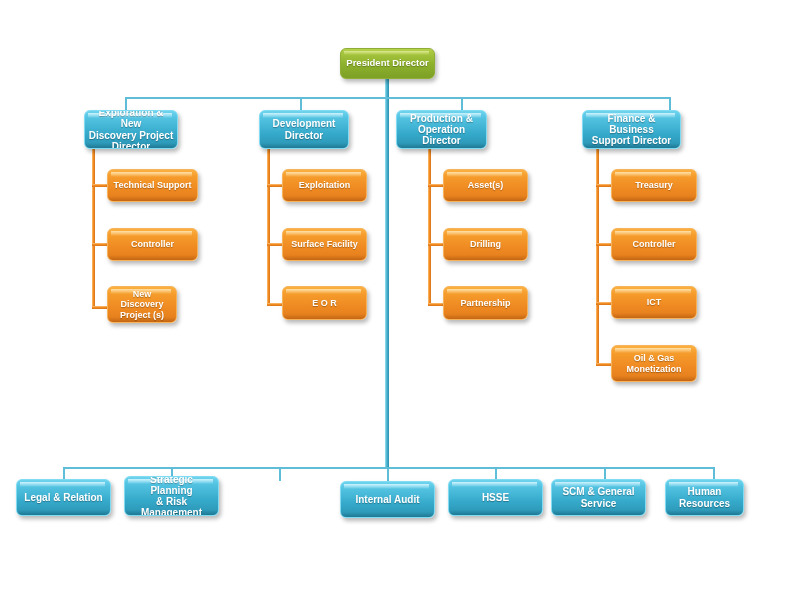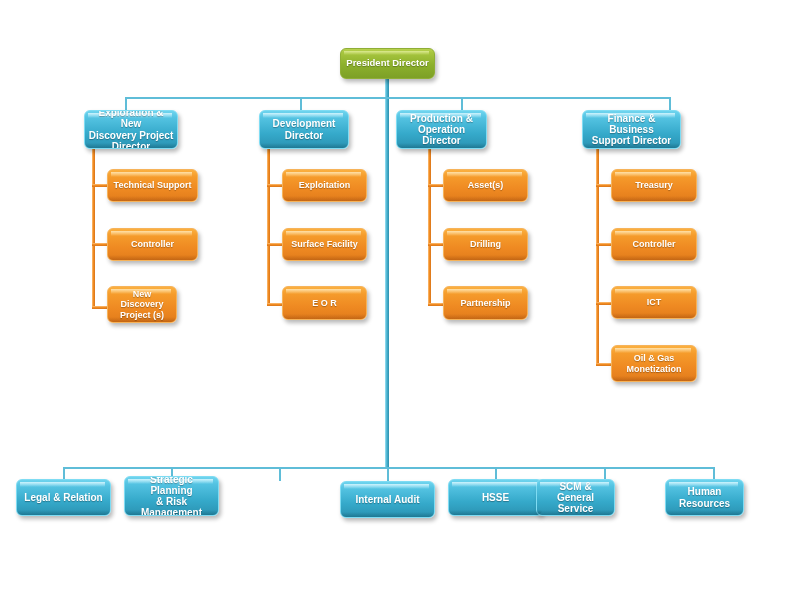--- a/index.html
+++ b/index.html
@@ -246,21 +246,21 @@
     <span class="lbl">Strategic Planning
 &amp; Risk
 Management</span>
   </div>
   <div class="node teal" style="left:340px; top:481px; width:95px; height:37px;">
     <span class="lbl">Internal Audit</span>
   </div>
   <div class="node teal" style="left:448px; top:479px; width:95px; height:37px;">
     <span class="lbl">HSSE</span>
   </div>
-  <div class="node teal" style="left:536px; top:479px; width:79px; height:37px;">
+  <div class="node teal" style="left:551px; top:479px; width:95px; height:37px;">
     <span class="lbl">SCM &amp; General
 Service</span>
   </div>
   <div class="node teal" style="left:665px; top:479px; width:79px; height:37px;">
     <span class="lbl">Human Resources</span>
   </div>
 
 </div>
 
 </body></html>

